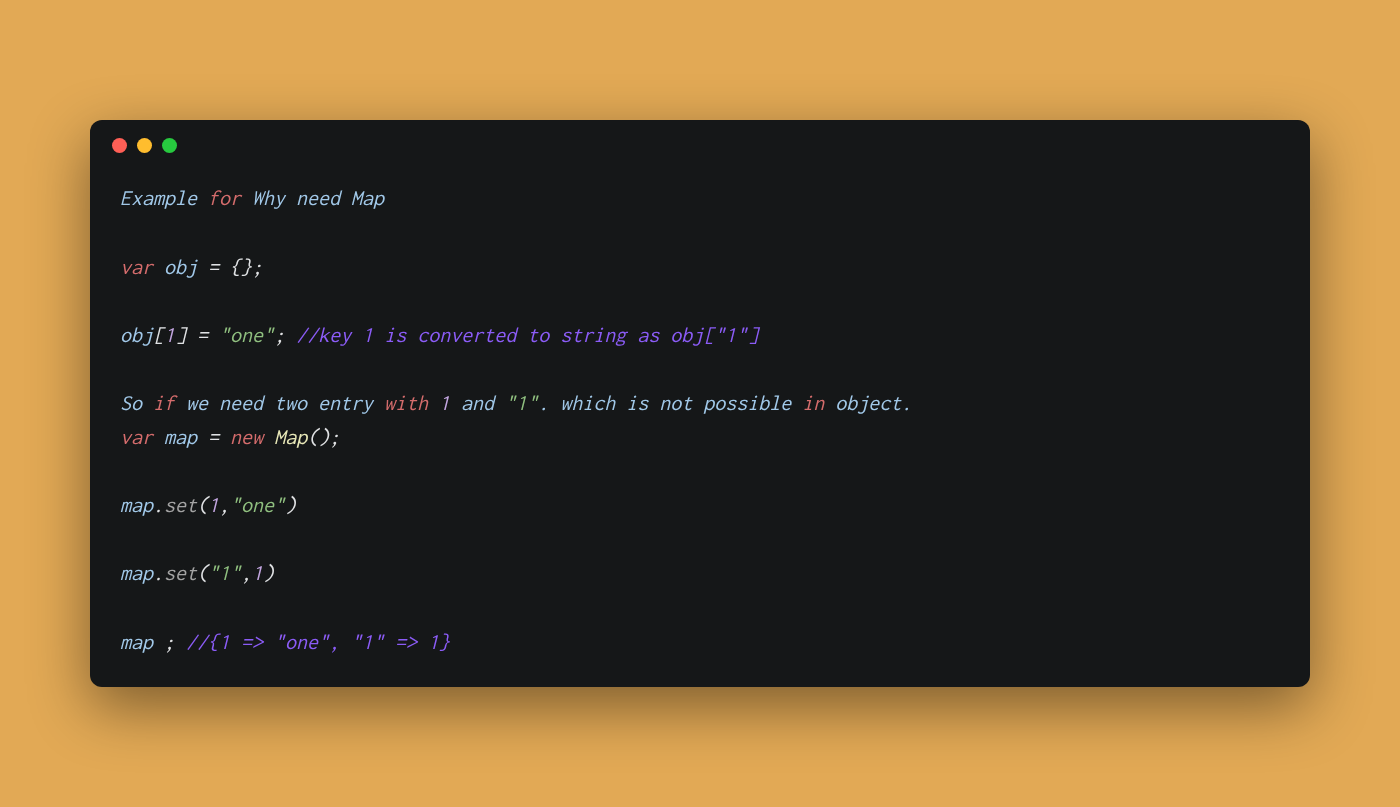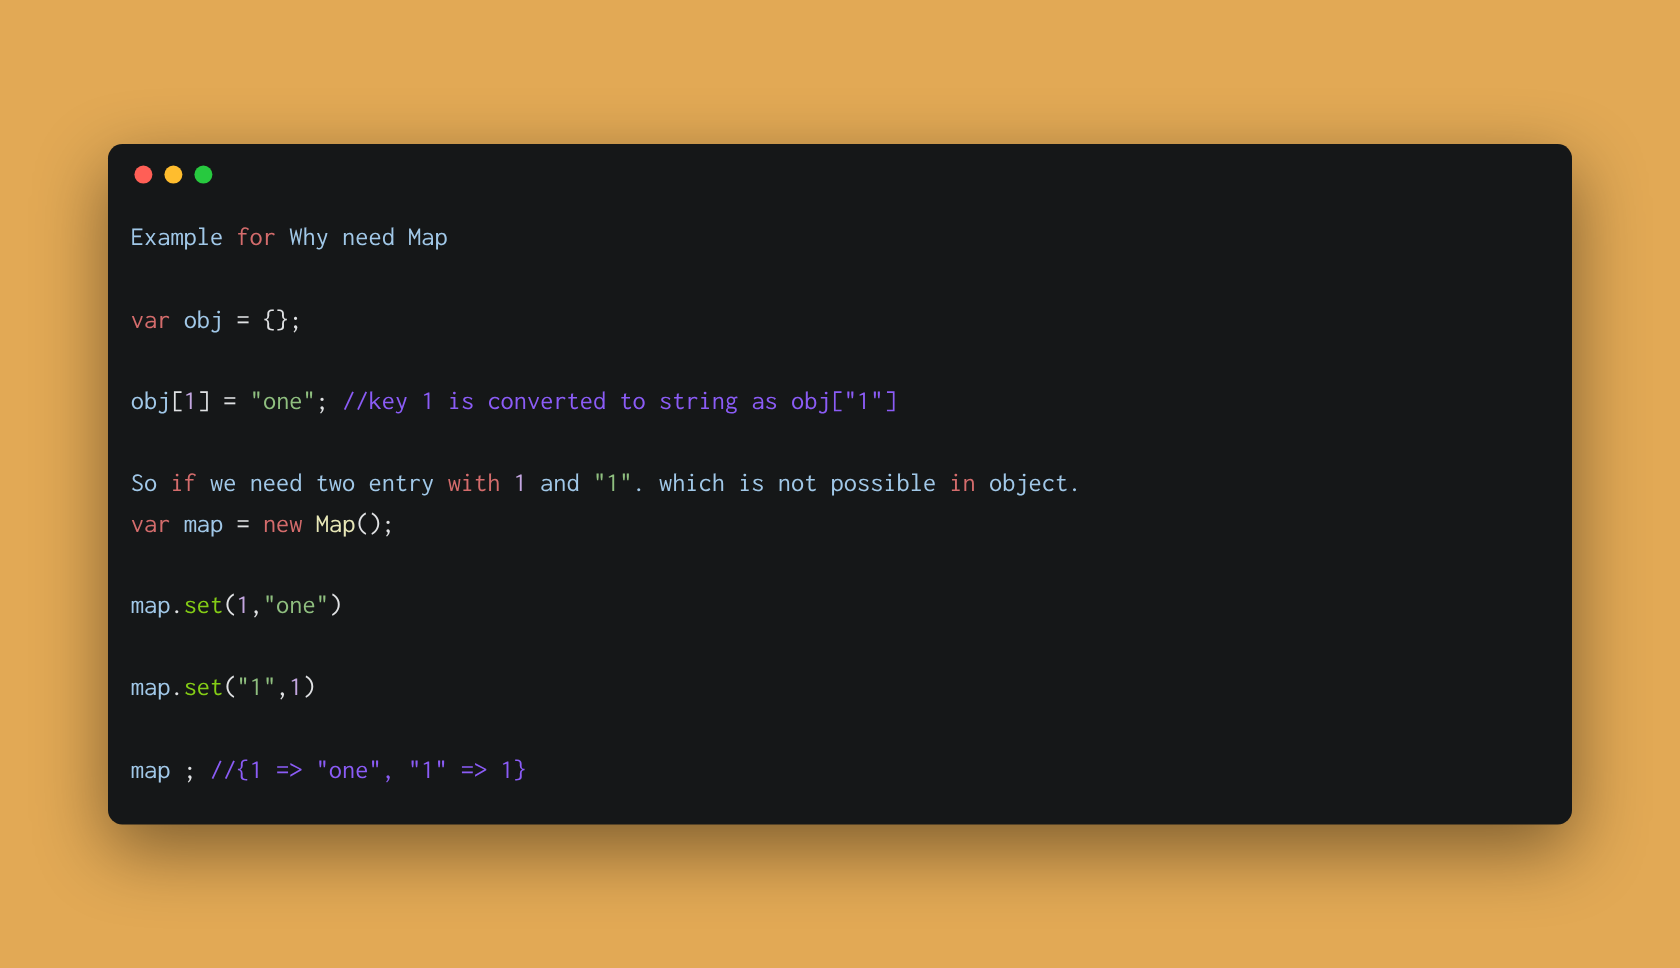--- a/index.html
+++ b/index.html
@@ -31,31 +31,32 @@
   }
   .traffic-light {
     width: 15px;
     height: 15px;
     border-radius: 50%;
   }
   .tl-red { background: #ff5f56; }
   .tl-yellow { background: #ffbd2e; }
   .tl-green { background: #27c93f; }
   .code-area {
-    padding: 24px 30px 28px 19px;
+    padding: 24px 30px 28px 30px;
     font-size: 22px;
     line-height: 1.55;
+    font-style: italic;
     white-space: pre-wrap;
     color: #a9b7c6;
   }
   .tok-ident { color: #a1c8e8; }
   .tok-keyword { color: #d46c6c; }
   .tok-number { color: #c3a6e0; }
   .tok-string { color: #8fbf7f; }
-  .tok-method { color: #84cc16; }
+  .tok-method { color: #a3a3a3; }
   .tok-comment { color: #8b5cf6; }
   .tok-punct { color: #e0e2e4; }
   .tok-type { color: #e8e8b8; }
 </style>
 </head>
 <body>
 
 <div class="window">
   <div class="titlebar">
     <div class="traffic-light tl-red"></div>

